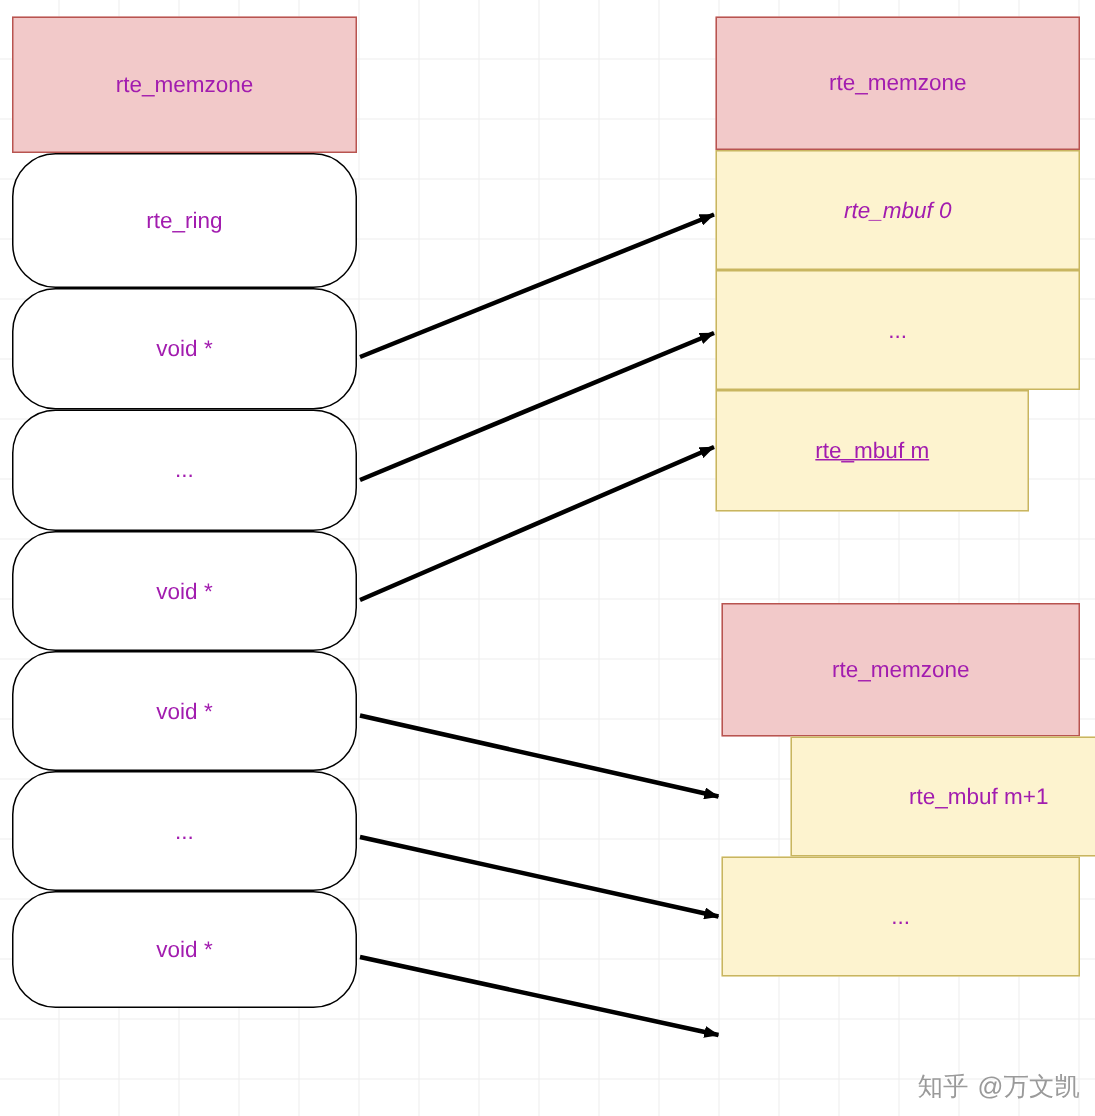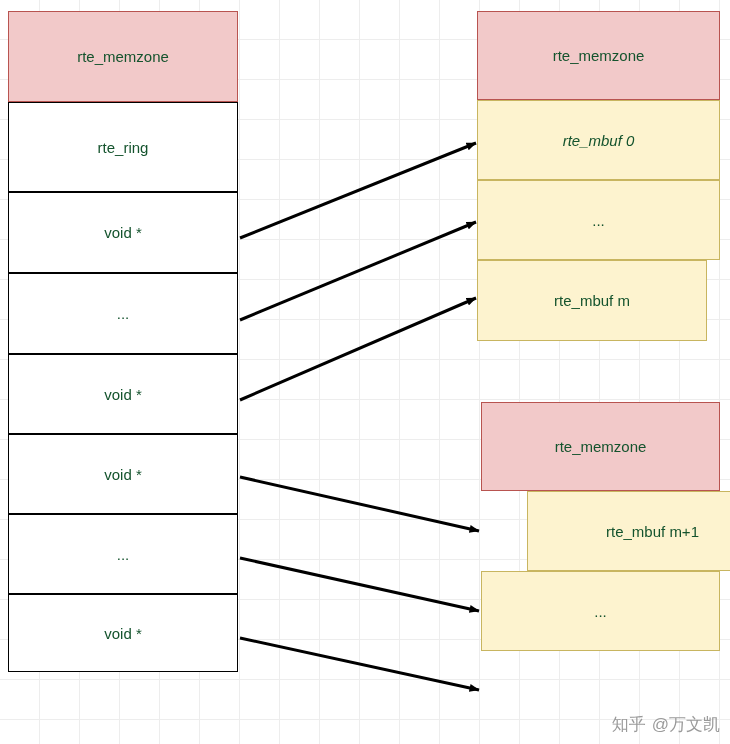--- a/index.html
+++ b/index.html
@@ -25,30 +25,31 @@
     box-sizing: border-box;
   }
   .cell {
     position: absolute;
     box-sizing: border-box;
     border: 1px solid #000000;
     display: flex;
     align-items: center;
     justify-content: center;
     font-size: 15px;
-    color: #14532d;
+    color: #a21caf;
     text-align: left;
   }
   .cell-header {
     background: #f2c9c9;
     border-color: #b85450;
   }
   .cell-white {
     background: #ffffff;
     border-color: #000000;
+    border-radius: 29px;
   }
   .cell-yellow {
     background: #fdf3cf;
     border-color: #c8b560;
   }
   svg.arrows {
     position: absolute;
     left: 0;
     top: 0;
     width: 730px;
@@ -85,21 +86,21 @@
     <div class="cell cell-white" style="left:0px; top:343px; width:230px; height:80px;">void *</div>
     <div class="cell cell-white" style="left:0px; top:423px; width:230px; height:80px;">void *</div>
     <div class="cell cell-white" style="left:0px; top:503px; width:230px; height:80px;">...</div>
     <div class="cell cell-white" style="left:0px; top:583px; width:230px; height:78px;">void *</div>
   </div>
 
   <div class="col" style="left:477px; top:11px; width:243px; height:330px;">
     <div class="cell cell-header" style="left:0px; top:0px; width:243px; height:89px;">rte_memzone</div>
     <div class="cell cell-yellow" style="left:0px; top:89px; width:243px; height:80px;font-style:italic;">rte_mbuf 0</div>
     <div class="cell cell-yellow" style="left:0px; top:169px; width:243px; height:80px;">...</div>
-    <div class="cell cell-yellow" style="left:0px; top:249px; width:230px; height:81px;">rte_mbuf m</div>
+    <div class="cell cell-yellow" style="left:0px; top:249px; width:209px; height:81px;text-decoration:underline;">rte_mbuf m</div>
   </div>
 
   <div class="col" style="left:481px; top:402px; width:239px; height:330px;">
     <div class="cell cell-header" style="left:0px; top:0px; width:239px; height:89px;">rte_memzone</div>
     <div class="cell cell-yellow" style="left:0px; top:89px; width:251px; height:80px;margin-left:46px;">rte_mbuf m+1</div>
     <div class="cell cell-yellow" style="left:0px; top:169px; width:239px; height:80px;">...</div>
   </div>
 
   <svg class="arrows" viewBox="0 0 730 744">
     <defs>

